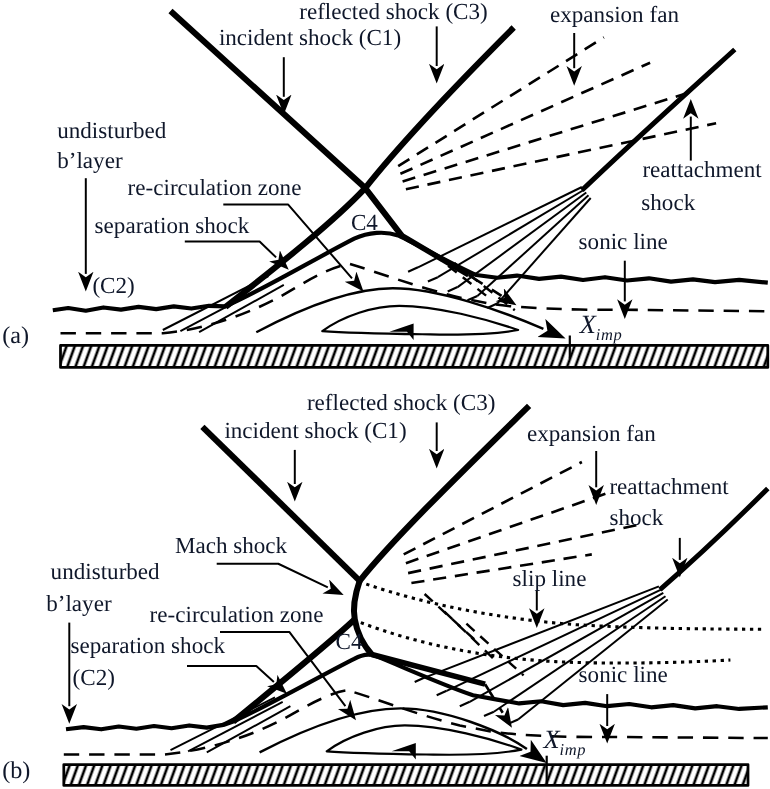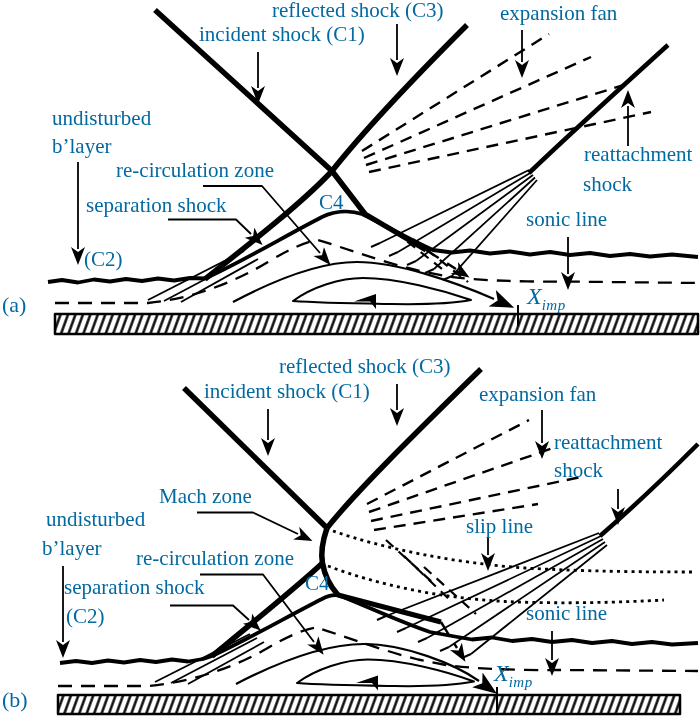--- a/index.html
+++ b/index.html
@@ -1,18 +1,18 @@
 <!DOCTYPE html>
 <html><head>
 <meta charset="utf-8">
 <style>
   html,body{margin:0;padding:0;background:#ffffff;}
   body{width:700px;height:717px;overflow:hidden;}
   #fig{position:relative;width:700px;height:717px;background:#ffffff;
-       font-family:"Liberation Serif",serif;color:#0369a1;}
+       font-family:"Liberation Serif",serif;color:#0f172a;}
   #fig svg{position:absolute;left:0;top:0;}
   .lbl{position:absolute;font-size:21px;line-height:1.02;white-space:nowrap;}
   .tag{font-size:22px;}
   .ximp{font-style:italic;font-size:24px;}
   .ximp .sub{font-size:15px;font-style:italic;vertical-align:-6px;letter-spacing:0.5px;}
 </style>
 </head>
 <body>
 
 <div id="fig">
@@ -185,21 +185,21 @@
   <div class="lbl" style="left:583px;top:174px">shock</div>
   <div class="lbl" style="left:526px;top:209px">sonic line</div>
   <div class="lbl ximp" style="left:527px;top:284px"><span>X</span><span class="sub">imp</span></div>
   <div class="lbl tag" style="left:2px;top:294px">(a)</div>
 
   <div class="lbl" style="left:279px;top:356px">reflected shock (C3)</div>
   <div class="lbl" style="left:204px;top:381px">incident shock (C1)</div>
   <div class="lbl" style="left:479px;top:384px">expansion fan</div>
   <div class="lbl" style="left:554px;top:432px">reattachment</div>
   <div class="lbl" style="left:554px;top:460px">shock</div>
-  <div class="lbl" style="left:159px;top:486px">Mach zone</div>
+  <div class="lbl" style="left:159px;top:486px">Mach shock</div>
   <div class="lbl" style="left:466px;top:516px">slip line</div>
   <div class="lbl" style="left:46px;top:509px">undisturbed</div>
   <div class="lbl" style="left:42px;top:538px">b’layer</div>
   <div class="lbl" style="left:136px;top:548px">re-circulation zone</div>
   <div class="lbl" style="left:64px;top:577px">separation shock</div>
   <div class="lbl" style="left:66px;top:606px">(C2)</div>
   <div class="lbl" style="left:305px;top:573px">C4</div>
   <div class="lbl" style="left:526px;top:603px">sonic line</div>
   <div class="lbl ximp" style="left:494px;top:661px"><span>X</span><span class="sub">imp</span></div>
   <div class="lbl tag" style="left:2px;top:689px">(b)</div>

